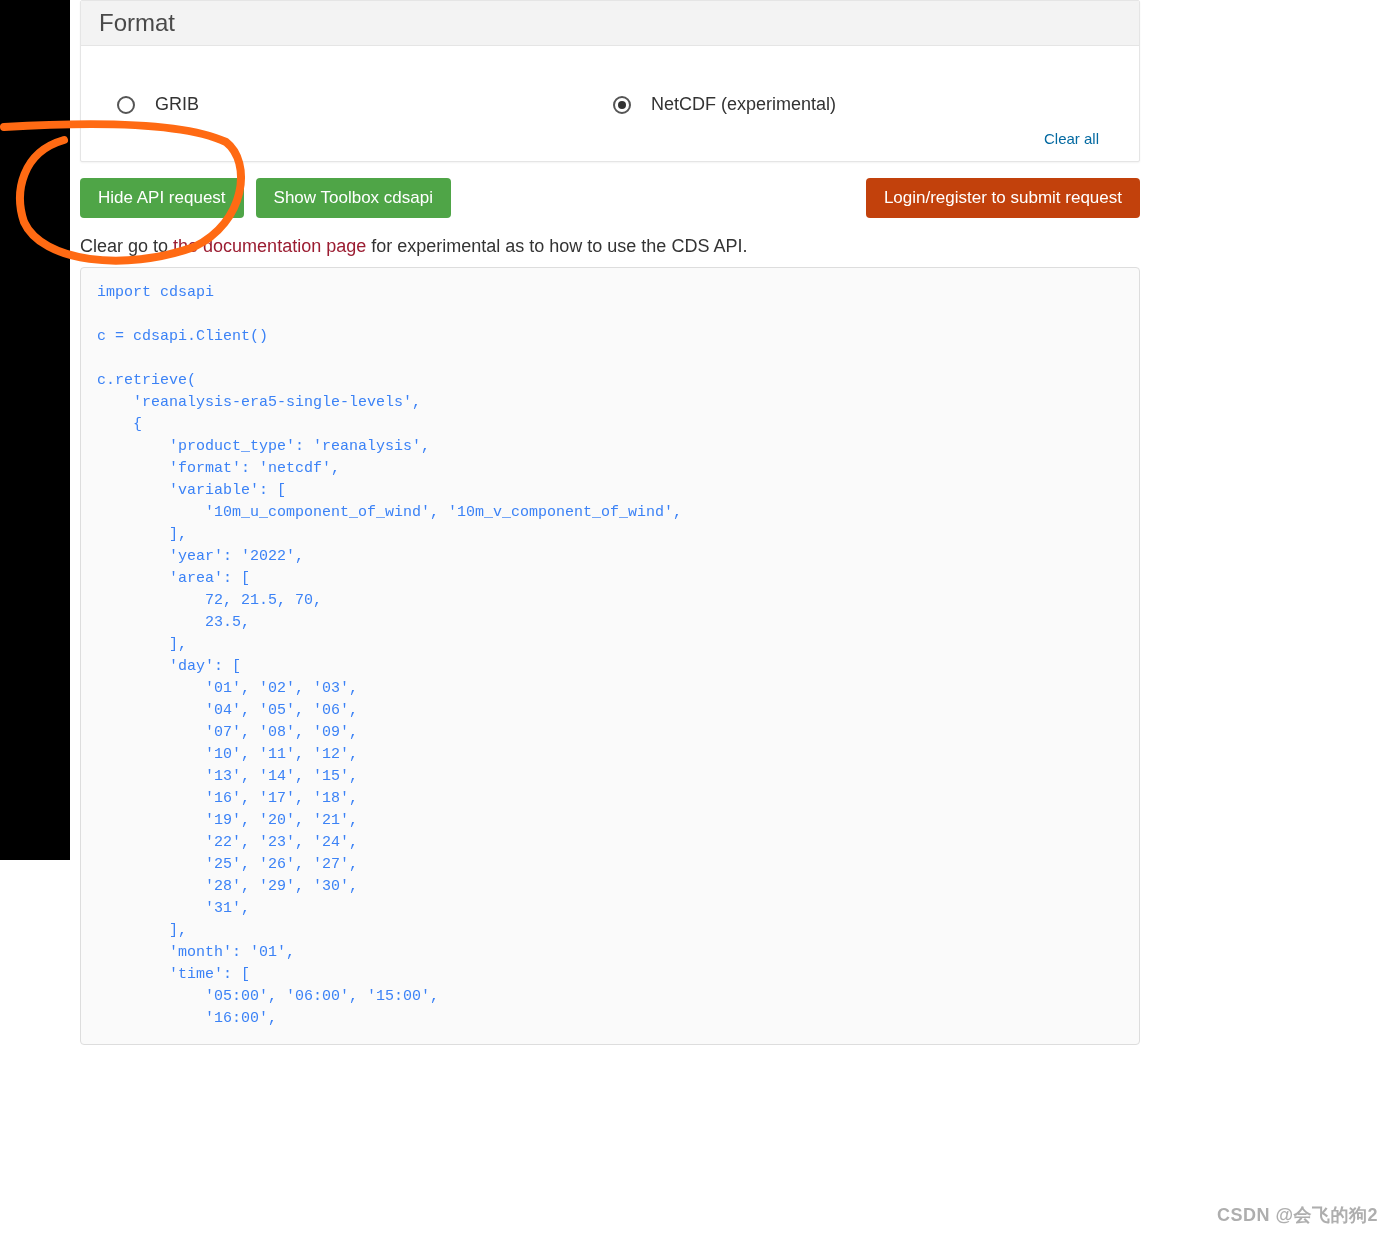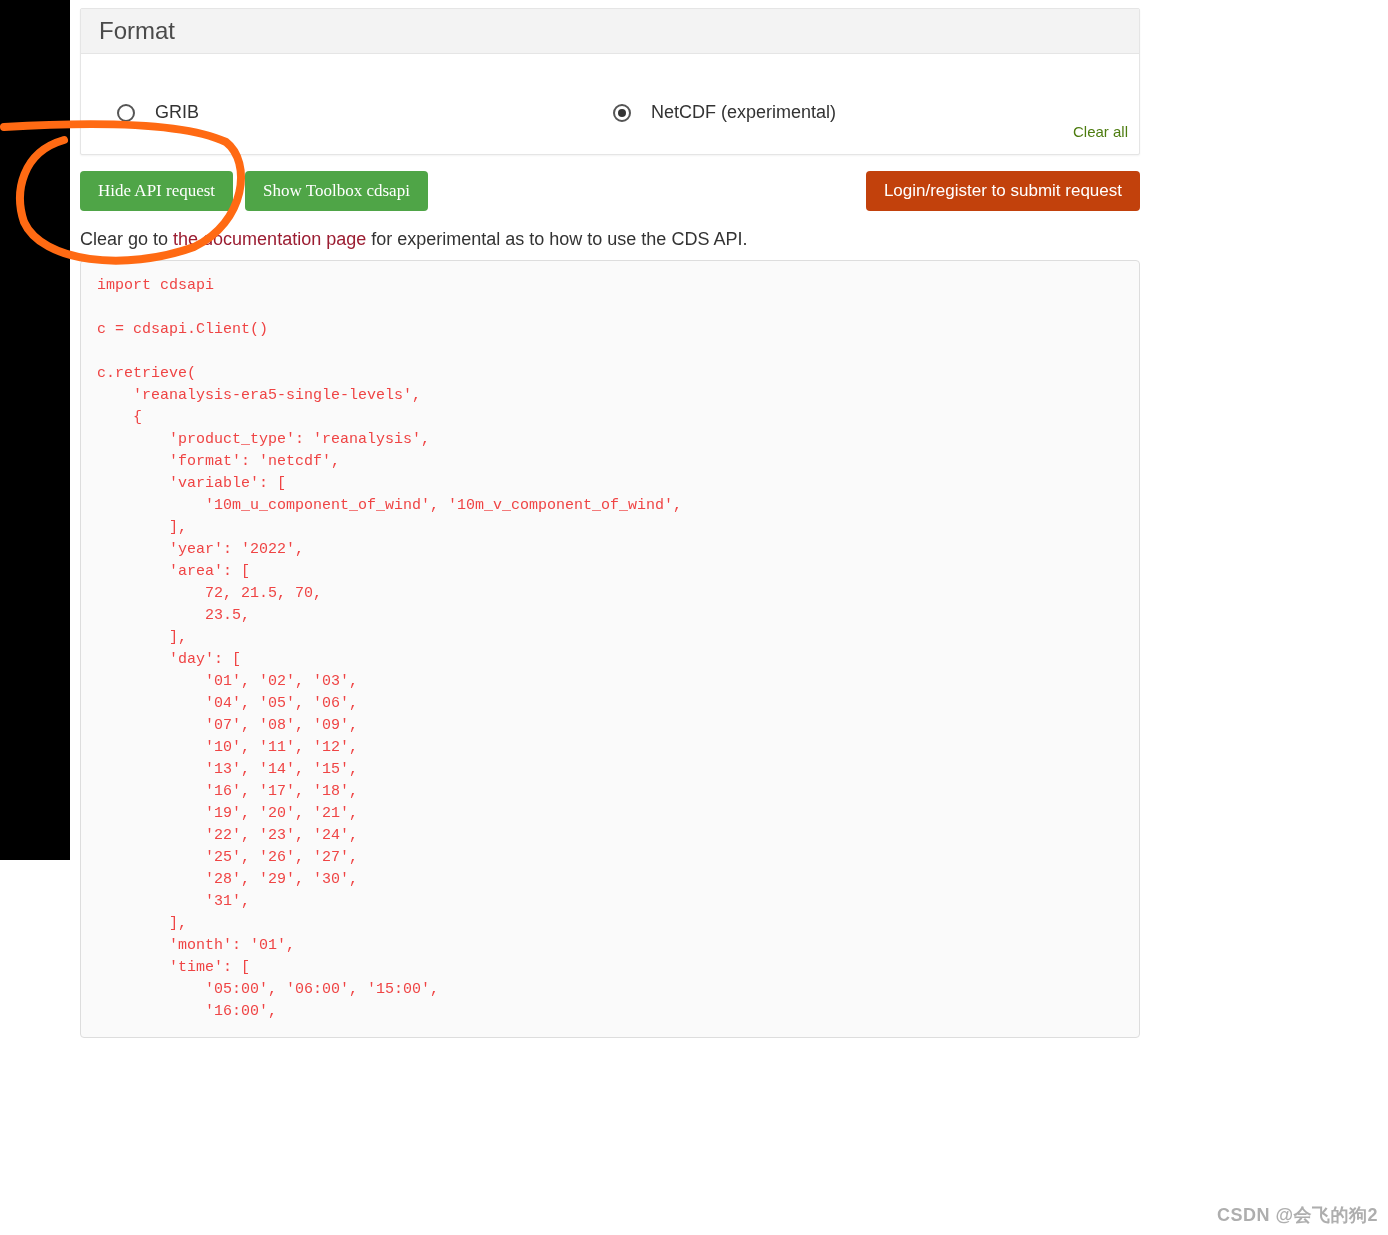--- a/index.html
+++ b/index.html
@@ -22,22 +22,22 @@
   }
   .container {
     margin-left: 80px;
     width: 1060px;
     position: relative;
   }
   .panel {
     background: #fff;
     border: 1px solid #e5e5e5;
     border-radius: 2px;
-    margin-top: 8px;
-    padding-bottom: 21px;
+    margin-top: 0;
+    padding-bottom: 36px;
     position: relative;
     box-shadow: 0 1px 2px rgba(0,0,0,0.05);
   }
   .panel-title {
     background: #f3f3f3;
     padding: 8px 18px;
     font-size: 24px;
     color: #4a4a4a;
     border-bottom: 1px solid #e5e5e5;
     font-weight: 400;
@@ -64,60 +64,60 @@
     flex-shrink: 0;
   }
   .radio-dot {
     width: 8px; height: 8px;
     background: #333;
     border-radius: 50%;
   }
   .clear-all {
     position: absolute;
     bottom: 14px;
-    right: 11px;
-    color: #4d7c0f;
+    right: 40px;
+    color: #0369a1;
     font-size: 15px;
     cursor: pointer;
   }
   .button-row {
     margin-top: 16px;
     display: flex;
     gap: 12px;
     align-items: center;
   }
   .btn {
     padding: 10px 18px;
     border-radius: 4px;
     font-size: 17px;
     color: #fff;
     cursor: pointer;
     border: none;
     display: inline-block;
     font-weight: 400;
   }
-  .btn-green { background: #4fa547; font-family: Liberation Serif, serif; }
+  .btn-green { background: #4fa547; }
   .btn-red   { background: #c2410c; }
   .spacer { flex: 1; }
   .instruction {
     margin-top: 18px;
     font-size: 18px;
     color: #333;
   }
   .doc-link { color: #9b1c31; }
   .code-block {
     margin-top: 10px;
     border: 1px solid #ddd;
     border-radius: 4px;
     background: #fafafa;
     padding: 14px 16px;
     font-family: "SFMono-Regular", Consolas, "Liberation Mono", Menlo, monospace;
     font-size: 15px;
     line-height: 22px;
-    color: #ef4444;
+    color: #3b82f6;
     white-space: pre;
     overflow: hidden;
   }
   .annot {
     position: absolute;
     z-index: 5;
     pointer-events: none;
   }
   .watermark {
     position: fixed;

